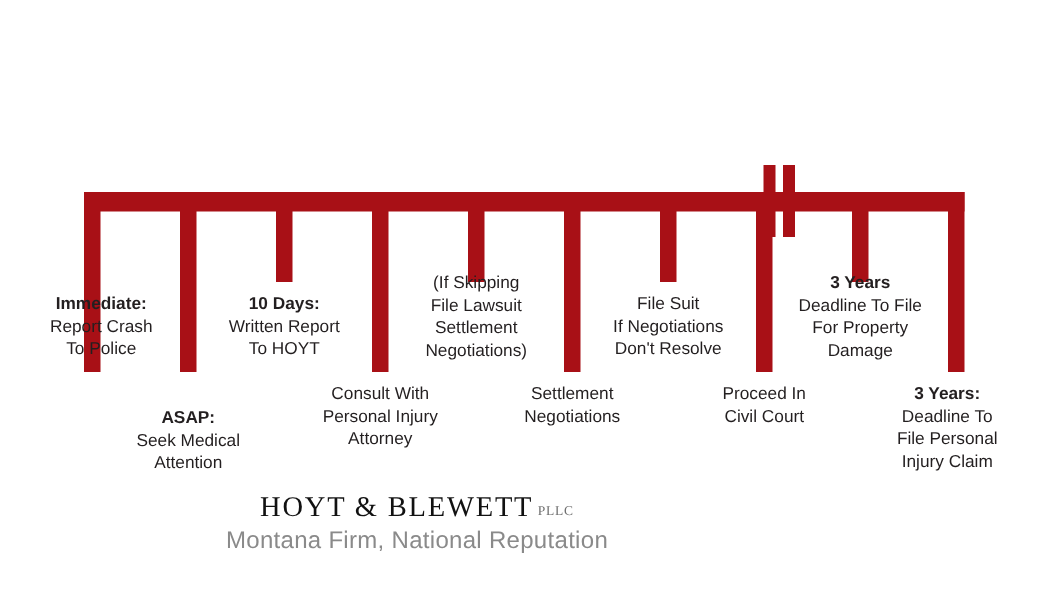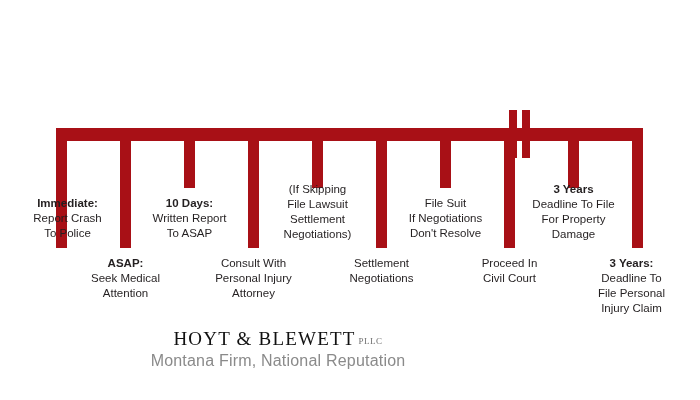--- a/index.html
+++ b/index.html
@@ -142,29 +142,29 @@
     <div class="break-mark" style="left:509px;"></div>
     <div class="break-mark" style="left:522px;"></div>
   </div>
 
   <div id="labels">
       <div class="label" style="left: 3.5px; width: 128px; top: 196px;">
         <span class="line lead">Immediate:</span>
         <span class="line">Report Crash</span>
         <span class="line">To Police</span>
       </div>
-      <div class="label" style="left: 61.5px; width: 128px; top: 256px; text-align: center;">
+      <div class="label" style="left: 61.5px; width: 128px; top: 272px; text-align: center;">
         <span class="line lead">ASAP:</span>
         <span class="line">Seek Medical</span>
         <span class="line">Attention</span>
       </div>
       <div class="label" style="left: 125.5px; width: 128px; top: 196px;">
         <span class="line lead">10 Days:</span>
         <span class="line">Written Report</span>
-        <span class="line">To ASAP</span>
+        <span class="line">To HOYT</span>
       </div>
       <div class="label" style="left: 189.5px; width: 128px; top: 256px;">
         <span class="line">Consult With</span>
         <span class="line">Personal Injury</span>
         <span class="line">Attorney</span>
       </div>
       <div class="label" style="left: 253.5px; width: 128px; top: 182px;">
         <span class="line">(If Skipping</span>
         <span class="line">File Lawsuit</span>
         <span class="line">Settlement</span>

